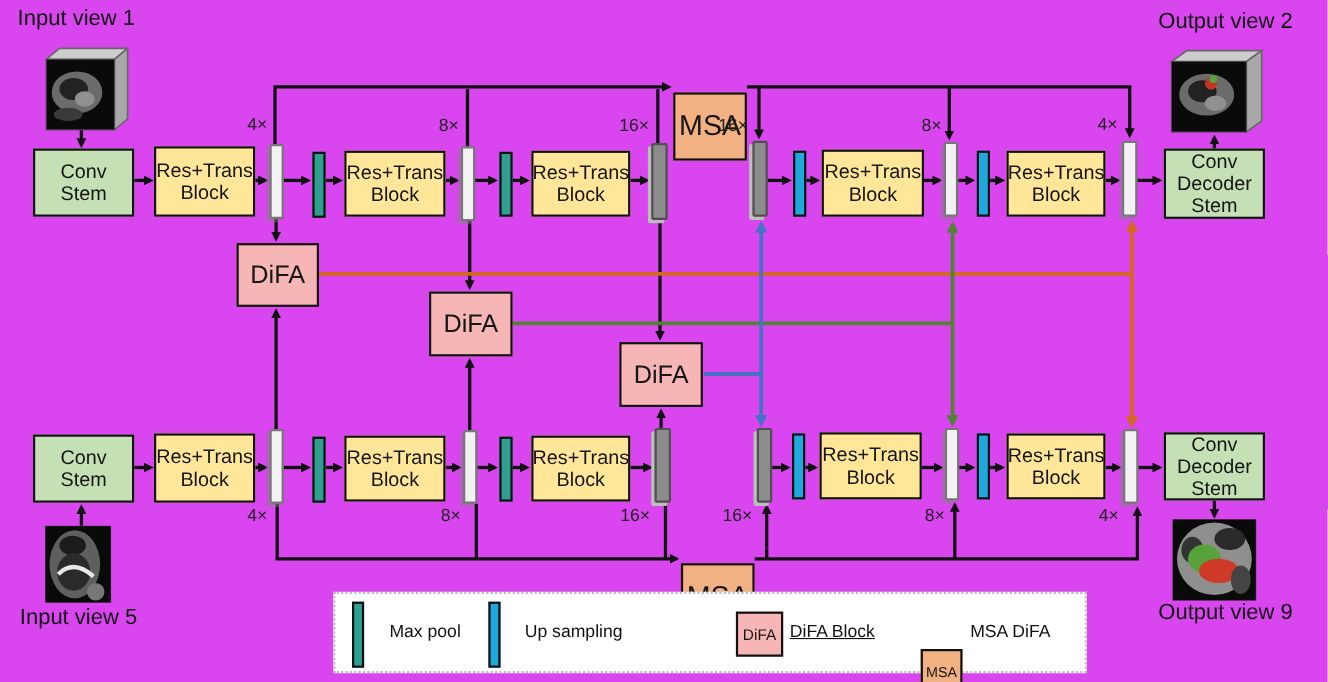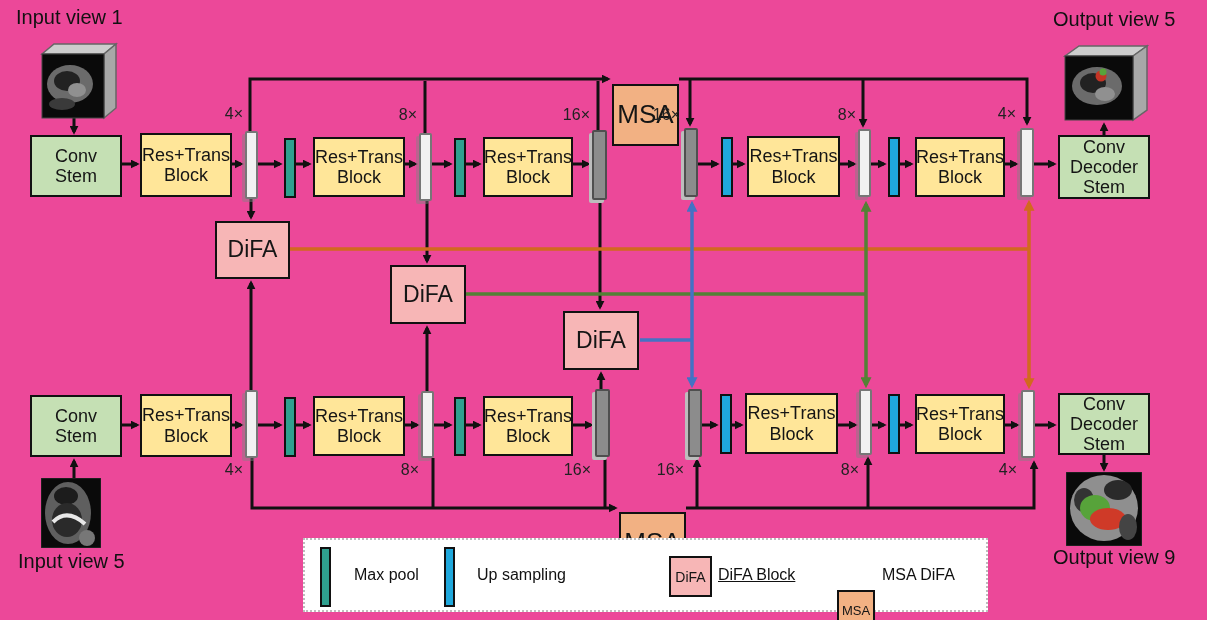--- a/index.html
+++ b/index.html
@@ -1,16 +1,16 @@
 <!DOCTYPE html>
 <html style="--conv-stem-fill: #C5E0B4; --res-trans-fill: #FFE699; --difa-fill: #F7B6B6; --msa-fill: #F2B183; --max-pool-fill: #2FA08F; --up-sampling-fill: #1FA8DC; --feature-bar-light: #F2F2F2; --feature-bar-dark: #8C8C8C; --route-4x: #D2691E; --route-8x: #538135; --route-16x: #4472C4;"><head>
 <meta charset="utf-8">
 <style>
   html,body{margin:0;padding:0;background:#fff;font-family:"Liberation Sans",sans-serif;}
-  #stage{position:relative;width:1207px;height:620px;background:#ec4899;overflow:hidden;color:#151515;}
+  #stage{position:relative;width:1207px;height:620px;background:#d946ef;overflow:hidden;color:#151515;}
   #wires{position:absolute;left:0;top:0;z-index:1;pointer-events:none;}
   path.k{stroke:#111;stroke-width:3;fill:none;}
   path.o{stroke:var(--route-4x,#D2691E);stroke-width:3.5;fill:none;}
   path.g{stroke:var(--route-8x,#538135);stroke-width:3.5;fill:none;}
   path.u{stroke:var(--route-16x,#4472C4);stroke-width:3.5;fill:none;}
   .mk-b{fill:#111}.mk-o{fill:var(--route-4x,#D2691E)}.mk-g{fill:var(--route-8x,#538135)}.mk-u{fill:var(--route-16x,#4472C4)}
   .box{position:absolute;box-sizing:border-box;z-index:2;border:2.5px solid #111;display:flex;align-items:center;justify-content:center;
        text-align:center;font-size:18px;line-height:1.12;color:#151515;}
   .green{background:var(--conv-stem-fill,#C5E0B4);}
   .yellow{background:var(--res-trans-fill,#FFE699);}
@@ -113,21 +113,21 @@
     <path class="o" marker-end="url(#mo)" d="M1029,249 V386"></path>
     <path class="g" d="M466,294 H866"></path>
     <path class="g" marker-end="url(#mg)" d="M866,294 V204"></path>
     <path class="g" marker-end="url(#mg)" d="M866,294 V385"></path>
     <path class="u" d="M640,340 H692"></path>
     <path class="u" marker-end="url(#mu)" d="M692,340 V204"></path>
     <path class="u" marker-end="url(#mu)" d="M692,340 V385"></path>
   </svg>
 
   <div class="iolabel" style="left:16px;top:6px;">Input view 1</div>
-  <div class="iolabel" style="left:1053px;top:8px;">Output view 5</div>
+  <div class="iolabel" style="left:1053px;top:8px;">Output view 2</div>
   <div class="iolabel" style="left:18px;top:550px;">Input view 5</div>
   <div class="iolabel" style="left:1053px;top:546px;">Output view 9</div>
 
   <svg class="img" style="left:40px;top:42px;" width="78" height="78" viewBox="0 0 78 78">
     <polygon points="2,12 14,2 76,2 64,12" fill="#cdcdcd" stroke="#666" stroke-width="1.5"></polygon>
     <polygon points="64,12 76,2 76,66 64,76" fill="#a8a8a8" stroke="#666" stroke-width="1.5"></polygon>
     <rect x="2" y="12" width="62" height="64" fill="#0a0a0a" stroke="#444"></rect>
     <ellipse cx="30" cy="42" rx="23" ry="19" fill="#6b6b6b"></ellipse>
     <ellipse cx="27" cy="39" rx="13" ry="10" fill="#222"></ellipse>
     <ellipse cx="37" cy="48" rx="9" ry="7" fill="#909090"></ellipse>

